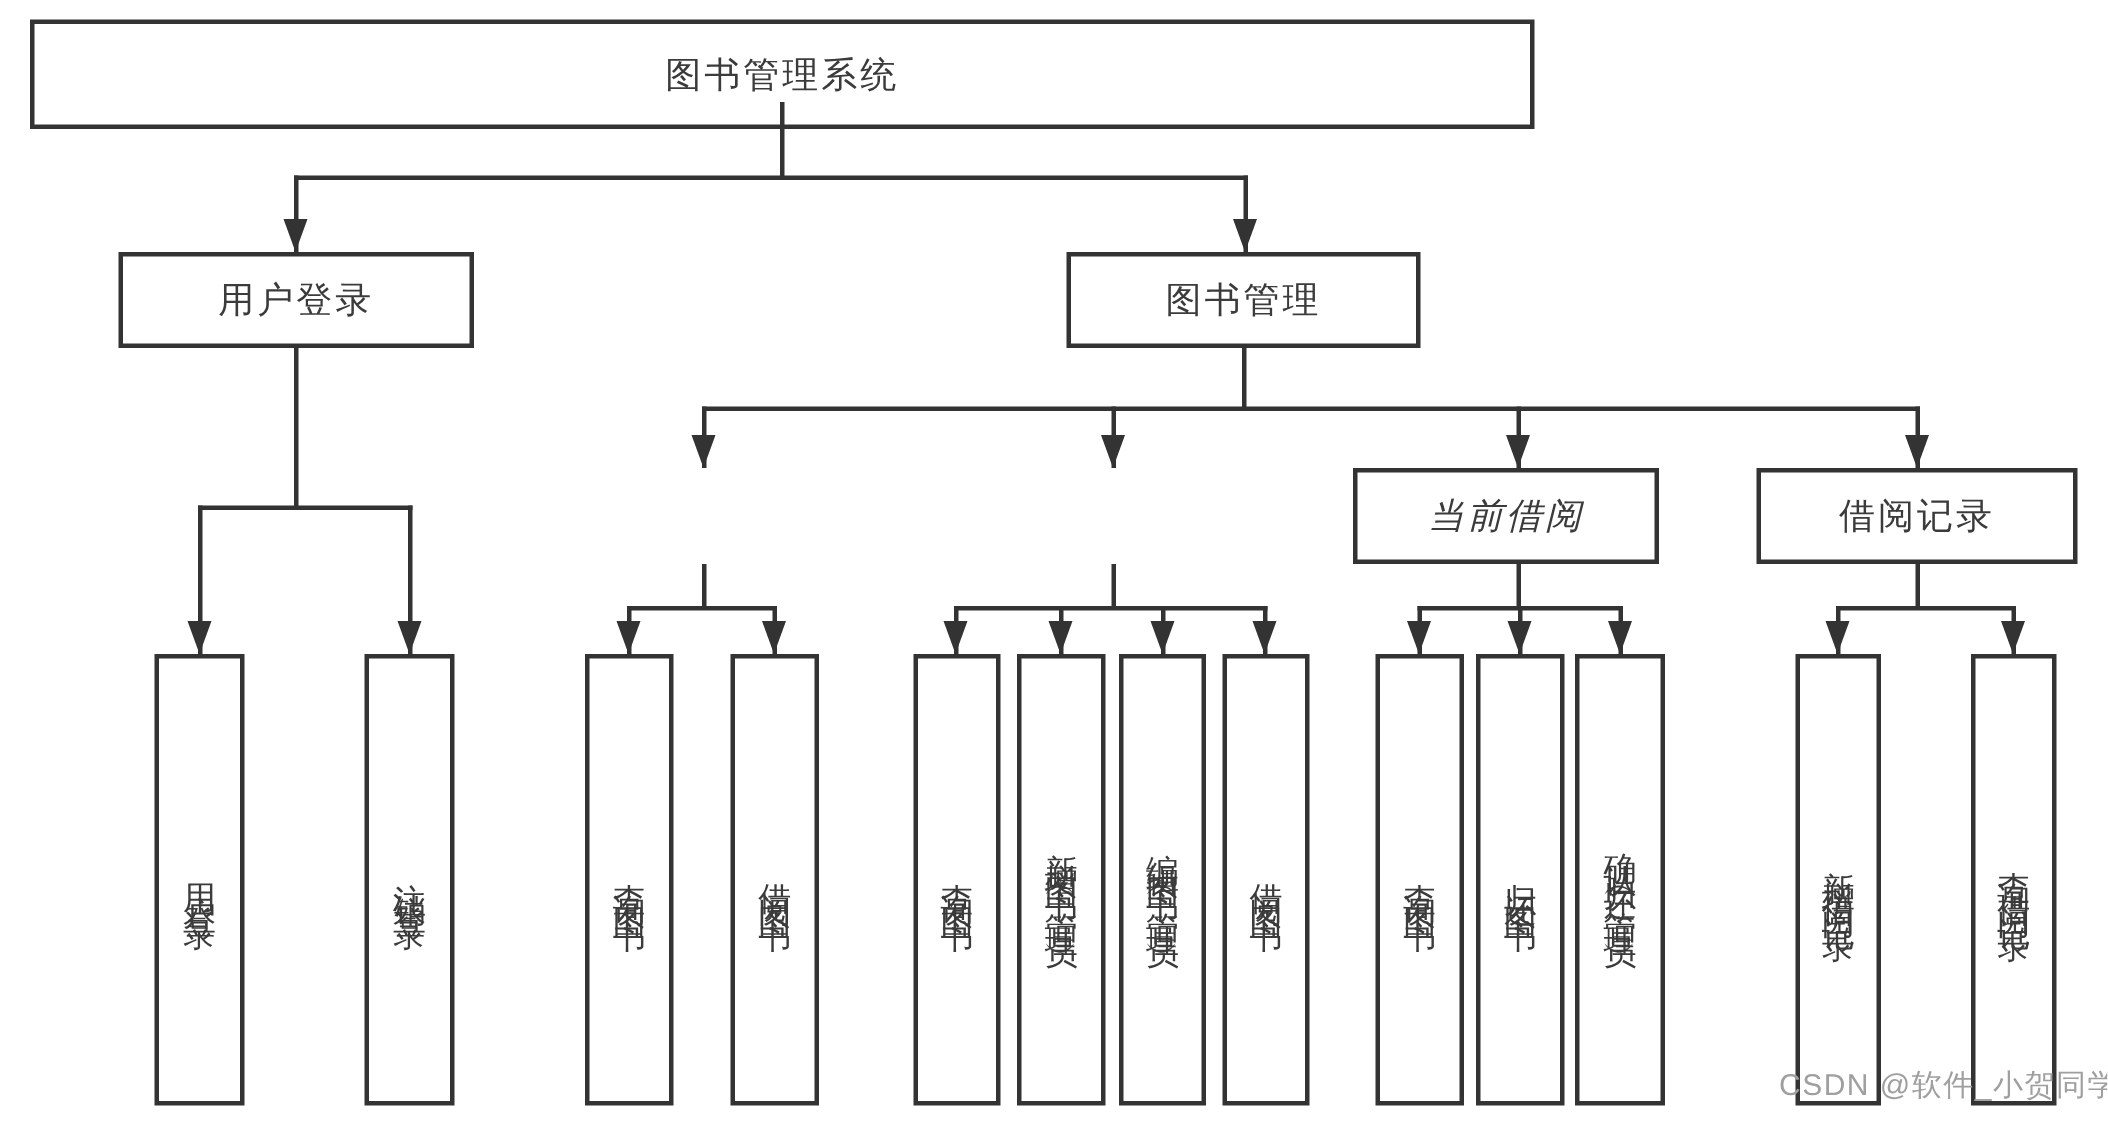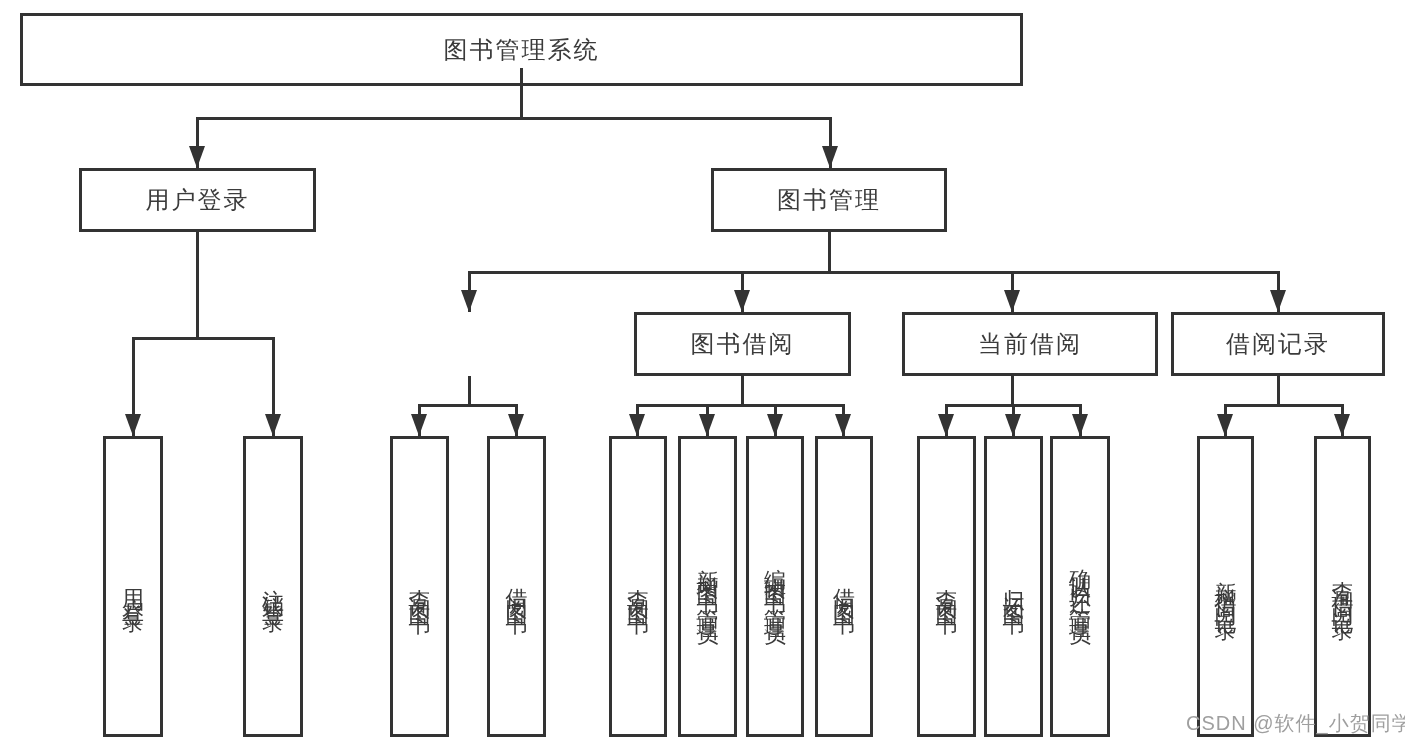--- a/index.html
+++ b/index.html
@@ -87,24 +87,21 @@
   <div class="hline" style="left:468px;top:271px;width:812px;"></div>
   <div class="vline" style="left:468px;top:271px;height:41px;"></div>
   <div class="vline" style="left:741px;top:271px;height:41px;"></div>
   <div class="vline" style="left:1011px;top:271px;height:41px;"></div>
   <div class="vline" style="left:1277px;top:271px;height:41px;"></div>
   <div class="tri" style="left:461px;top:290px;"></div>
   <div class="tri" style="left:734px;top:290px;"></div>
   <div class="tri" style="left:1004px;top:290px;"></div>
   <div class="tri" style="left:1270px;top:290px;"></div>
 
-  <div class="box" style="left:634px;top:312px;width:217px;height:64px;">
-    <span>图书借阅</span>
-  </div>
-  <div class="box" style="left:902px;top:312px;width:256px;height:64px;">
+  <div class="box" style="left:902px;top:312px;width:204px;height:64px;font-style:italic;">
     <span>当前借阅</span>
   </div>
   <div class="box" style="left:1171px;top:312px;width:214px;height:64px;">
     <span>借阅记录</span>
   </div>
 
   <div class="vline" style="left:468px;top:376px;height:30px;"></div>
   <div class="hline" style="left:418px;top:404px;width:100px;"></div>
   <div class="vline" style="left:418px;top:404px;height:32px;"></div>
   <div class="vline" style="left:515px;top:404px;height:32px;"></div>

